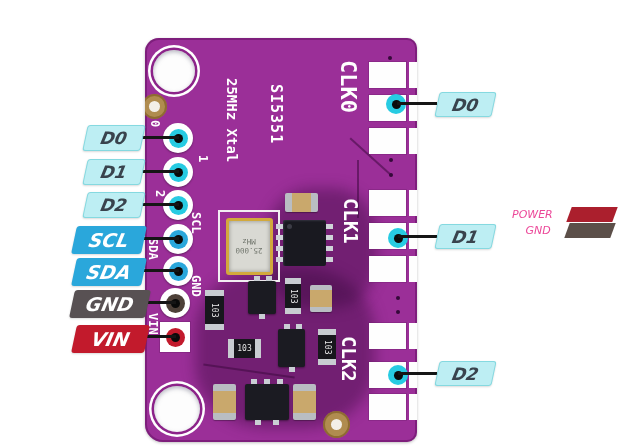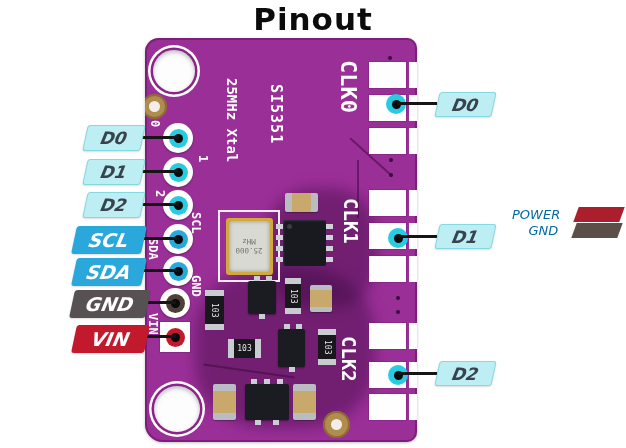--- a/index.html
+++ b/index.html
@@ -65,30 +65,29 @@
   .lead { position:absolute; height:3px; background:#151515; z-index:3; }
   .tag { position:absolute; display:flex; align-items:center; justify-content:center;
          transform:skewX(-12deg); border-radius:3px; font-style:italic; font-weight:bold; z-index:5;
          box-shadow:0 1px 2px rgba(0,0,0,.15); }
   .tag-clock { border:1px solid #85d9e0; color:#39434d; font-size:17px; }
   .tag-solid { color:#ffffff; font-size:19px; }
 
   
   .legend { position:absolute; left:512px; top:206px; z-index:2; }
   .lrow { display:flex; align-items:center; justify-content:flex-end; height:16px; margin-bottom:0; }
-  .ltext { font-style:italic; font-size:13px; color:#0369a1; margin-right:16px;
+  .ltext { font-style:italic; font-size:11px; color:#ec4899; margin-right:16px;
            font-family:"DejaVu Sans", sans-serif; }
   .lswatch { width:46px; height:15px; transform:skewX(-20deg); }
 </style>
 </head>
 <body>
 
 <div class="stage">
 
-  <div class="title">Pinout</div>
 
   <div class="board">
 
     <div class="dz" style="left:50px;top:230px;width:180px;height:160px"></div>
     <div class="dz" style="left:122px;top:150px;width:110px;height:120px"></div>
     <div class="trace" style="left:198px;top:118px;width:56px;height:2px;transform:rotate(42deg)"></div>
     <div class="trace" style="left:212px;top:122px;width:2px;height:58px"></div>
     <div class="trace" style="left:58px;top:332px;width:92px;height:2px;transform:rotate(8deg)"></div>
 
     <div class="mhole" style="left:8px;top:12px;width:42px;height:42px"></div>

